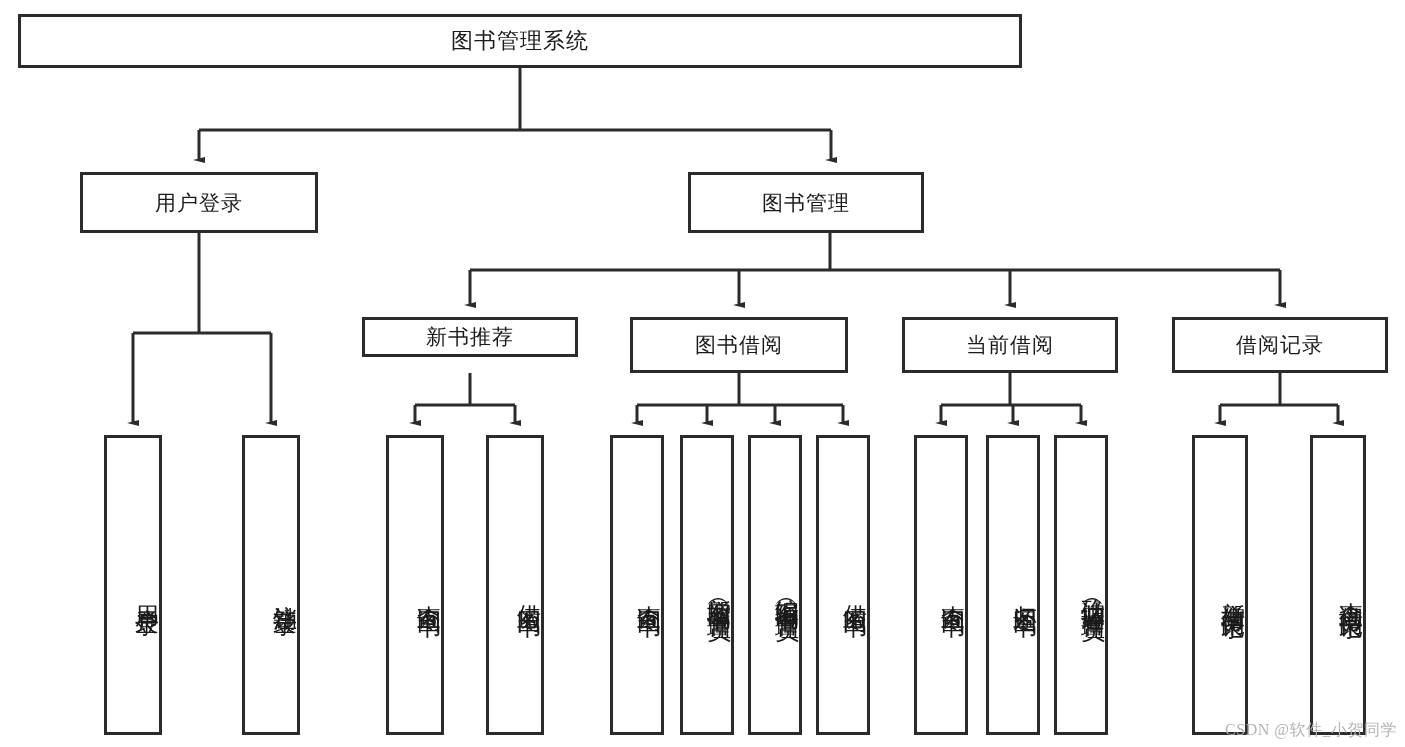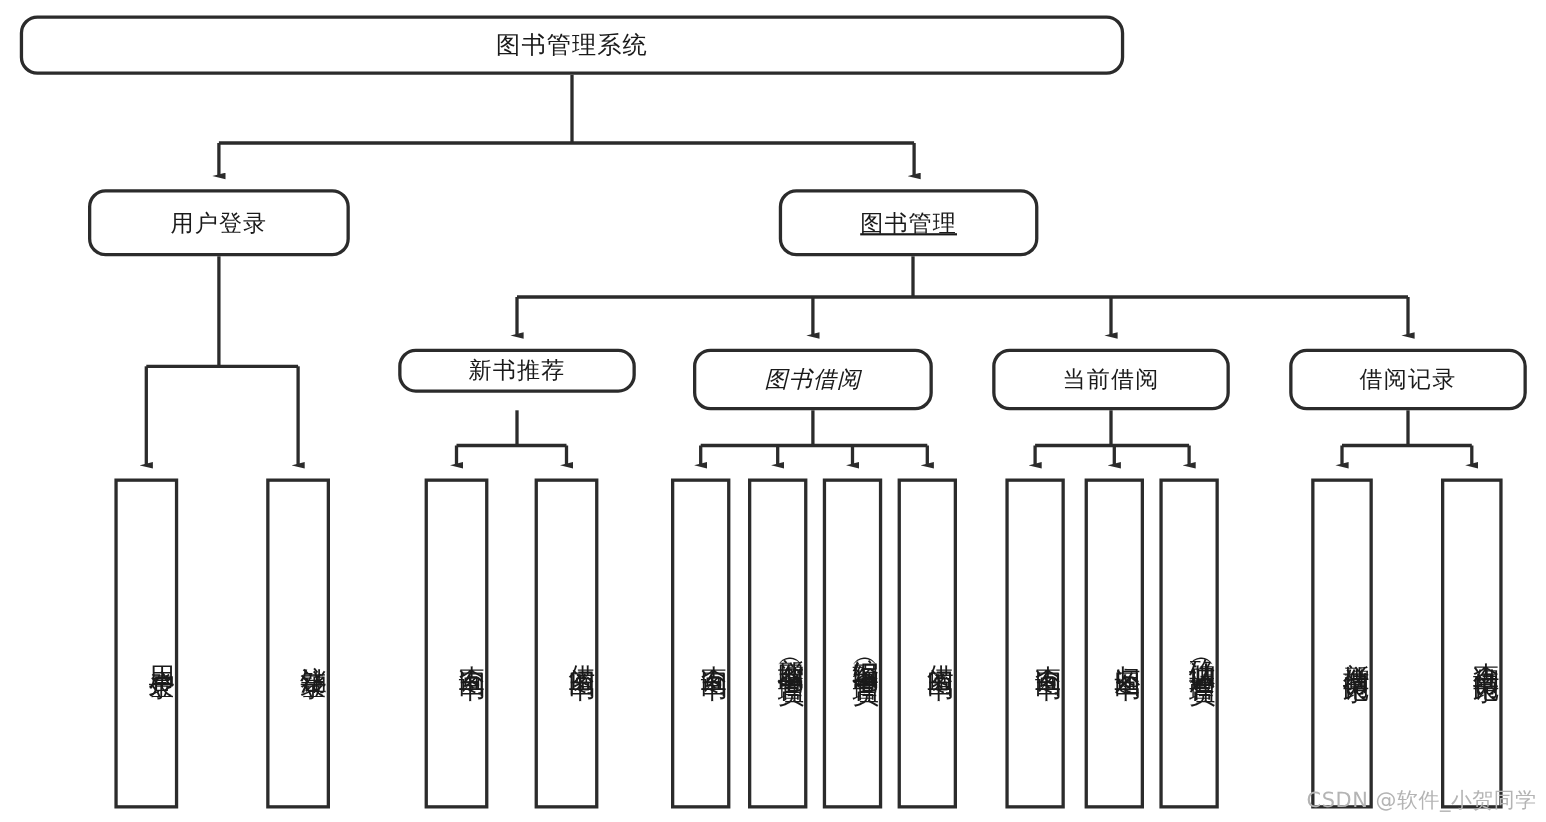--- a/index.html
+++ b/index.html
@@ -31,21 +31,20 @@
     border: 3px solid #2b2b2b;
     background: #ffffff;
     display: flex;
     align-items: center;
     justify-content: center;
     color: #1a1a1a;
   }
   .node.horiz {
     font-size: 21px;
     letter-spacing: 1px;
-    border-radius: 16px;
   }
   .node.vert {
     writing-mode: vertical-rl;
     text-orientation: upright;
     font-size: 24px;
     letter-spacing: 3px;
     align-items: flex-start;
     justify-content: center;
     padding-top: 14px;
     line-height: 1.05;
@@ -55,24 +54,25 @@
     text-orientation: upright;
     display: block;
   }
   .node.root {
     font-size: 22px;
   }
   .watermark {
     position: absolute;
     right: 8px;
     bottom: 6px;
-    font-size: 19px;
+    font-size: 16px;
     color: #b4b4b4;
     letter-spacing: 0.5px;
     white-space: nowrap;
+    font-family: Liberation Serif, serif;
   }
 </style>
 </head>
 <body>
 
 <div id="canvas">
 
   <svg id="wires" viewBox="0 0 1405 747">
     <defs>
       <marker id="arrow" markerWidth="10" markerHeight="12" refX="3" refY="6" orient="auto" markerUnits="userSpaceOnUse">
@@ -123,27 +123,27 @@
     </g>
   </svg>
 
   <div id="nodes">
       <div class="node horiz root" style="left: 18px; top: 14px; width: 1004px; height: 54px;">
         <span class="htext">图书管理系统</span>
       </div>
       <div class="node horiz" style="left: 80px; top: 172px; width: 238px; height: 61px;">
         <span class="htext">用户登录</span>
       </div>
-      <div class="node horiz" style="left: 708px; top: 172px; width: 236px; height: 61px; text-decoration: underline;">
+      <div class="node horiz" style="left: 688px; top: 172px; width: 236px; height: 61px;">
         <span class="htext">图书管理</span>
       </div>
       <div class="node horiz" style="left: 362px; top: 317px; width: 216px; height: 40px;">
         <span class="htext">新书推荐</span>
       </div>
-      <div class="node horiz" style="left: 630px; top: 317px; width: 218px; height: 56px; font-style: italic;">
+      <div class="node horiz" style="left: 630px; top: 317px; width: 218px; height: 56px;">
         <span class="htext">图书借阅</span>
       </div>
       <div class="node horiz" style="left: 902px; top: 317px; width: 216px; height: 56px; font-family: Liberation Mono, monospace;">
         <span class="htext">当前借阅</span>
       </div>
       <div class="node horiz" style="left: 1172px; top: 317px; width: 216px; height: 56px;">
         <span class="htext">借阅记录</span>
       </div>
       <div class="node vert" style="left: 104px; top: 435px; width: 58px; height: 300px;">
         <span class="vtext">用户登录</span>

